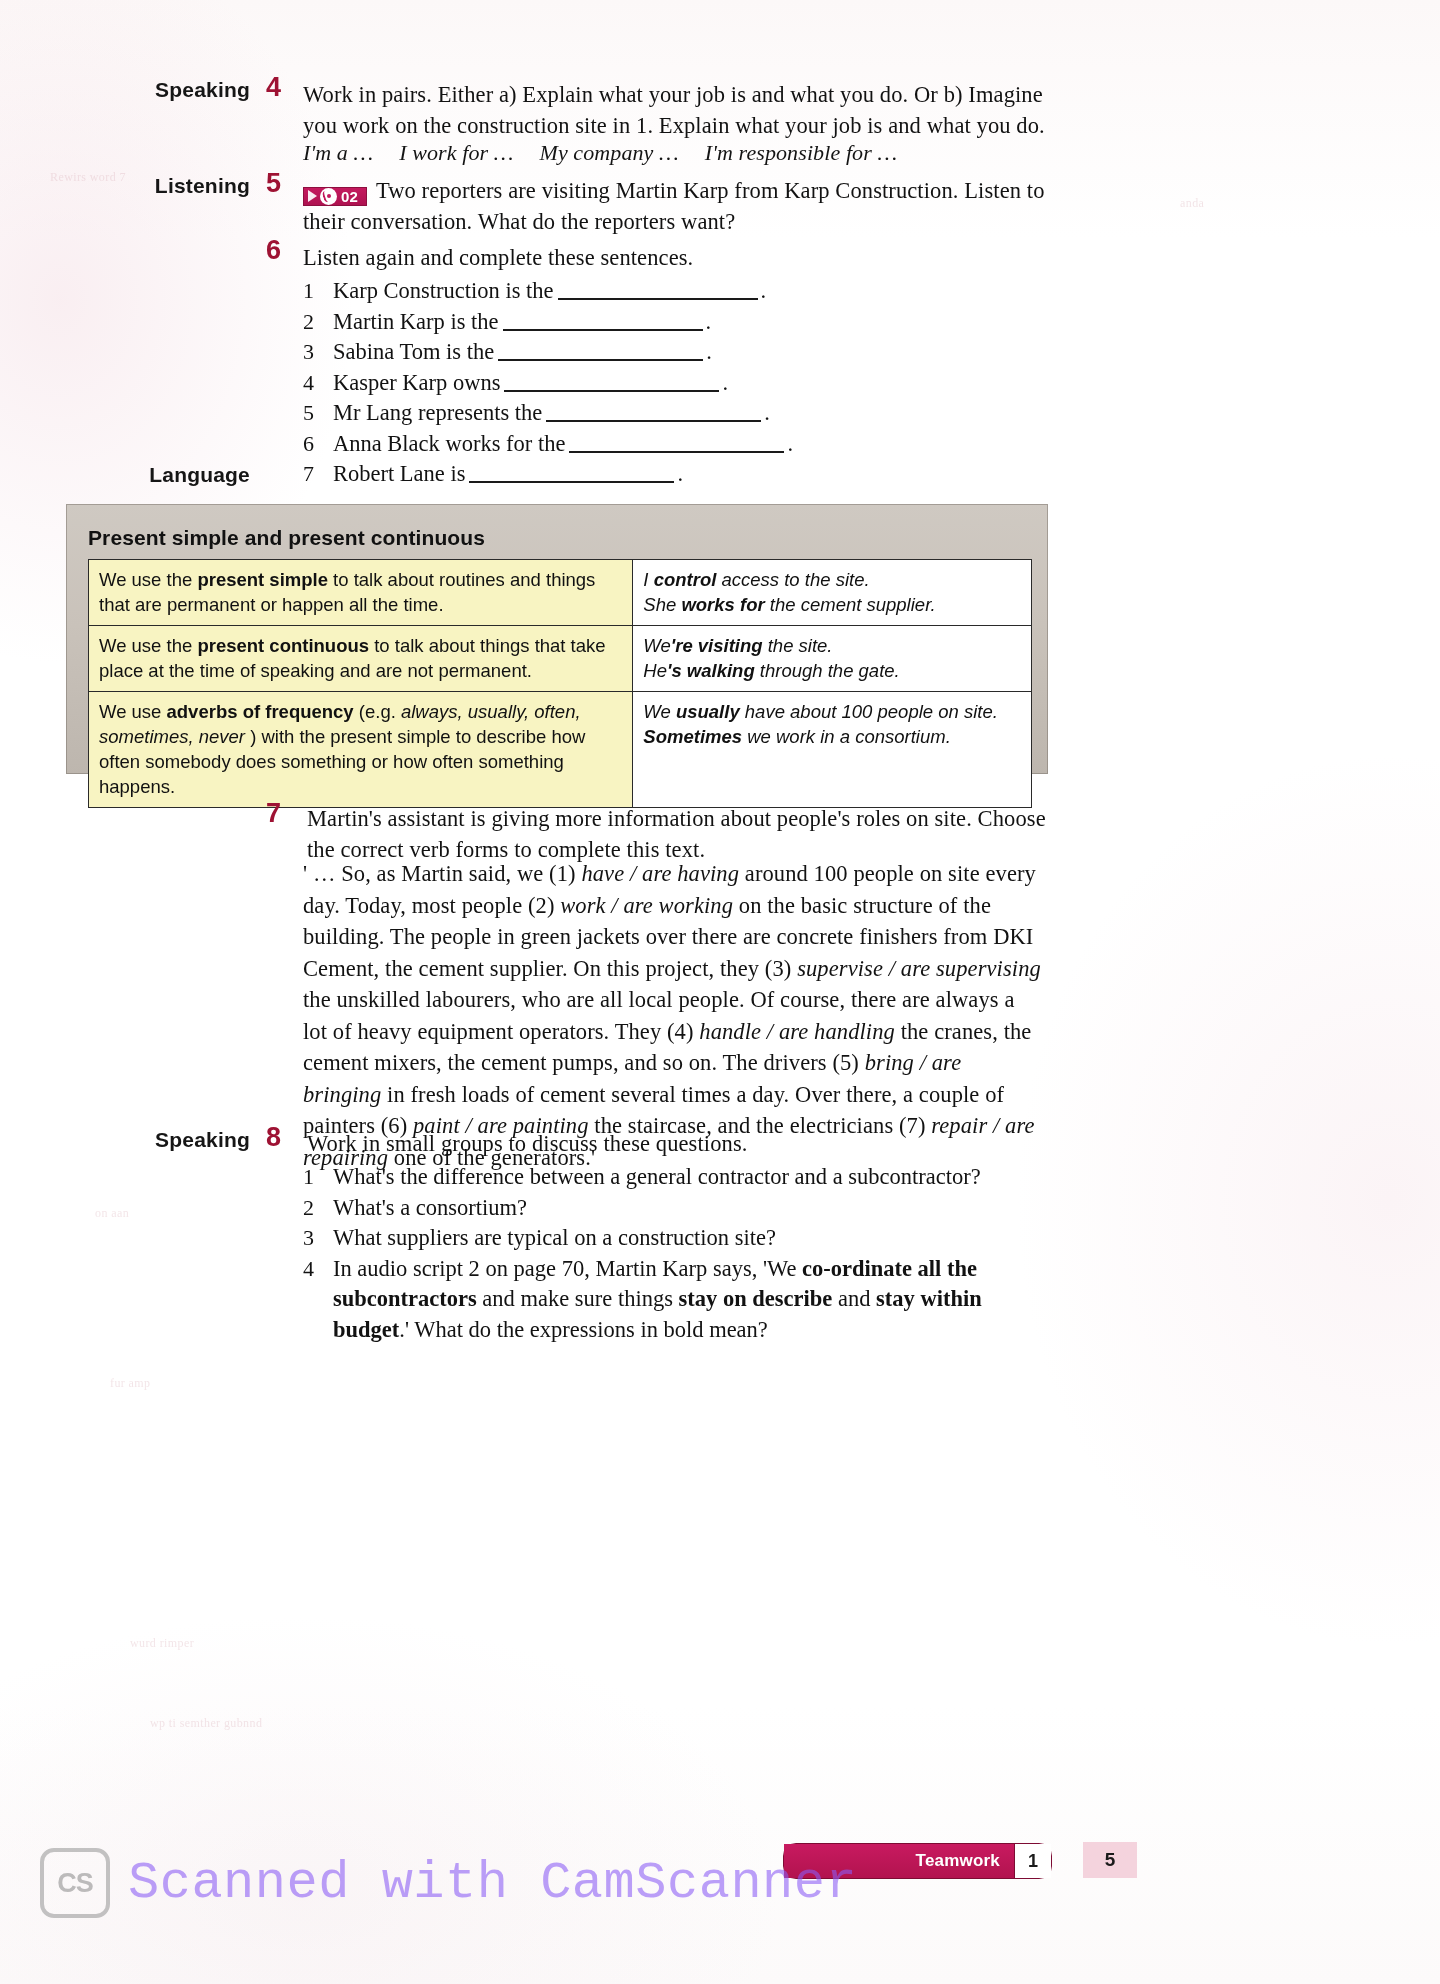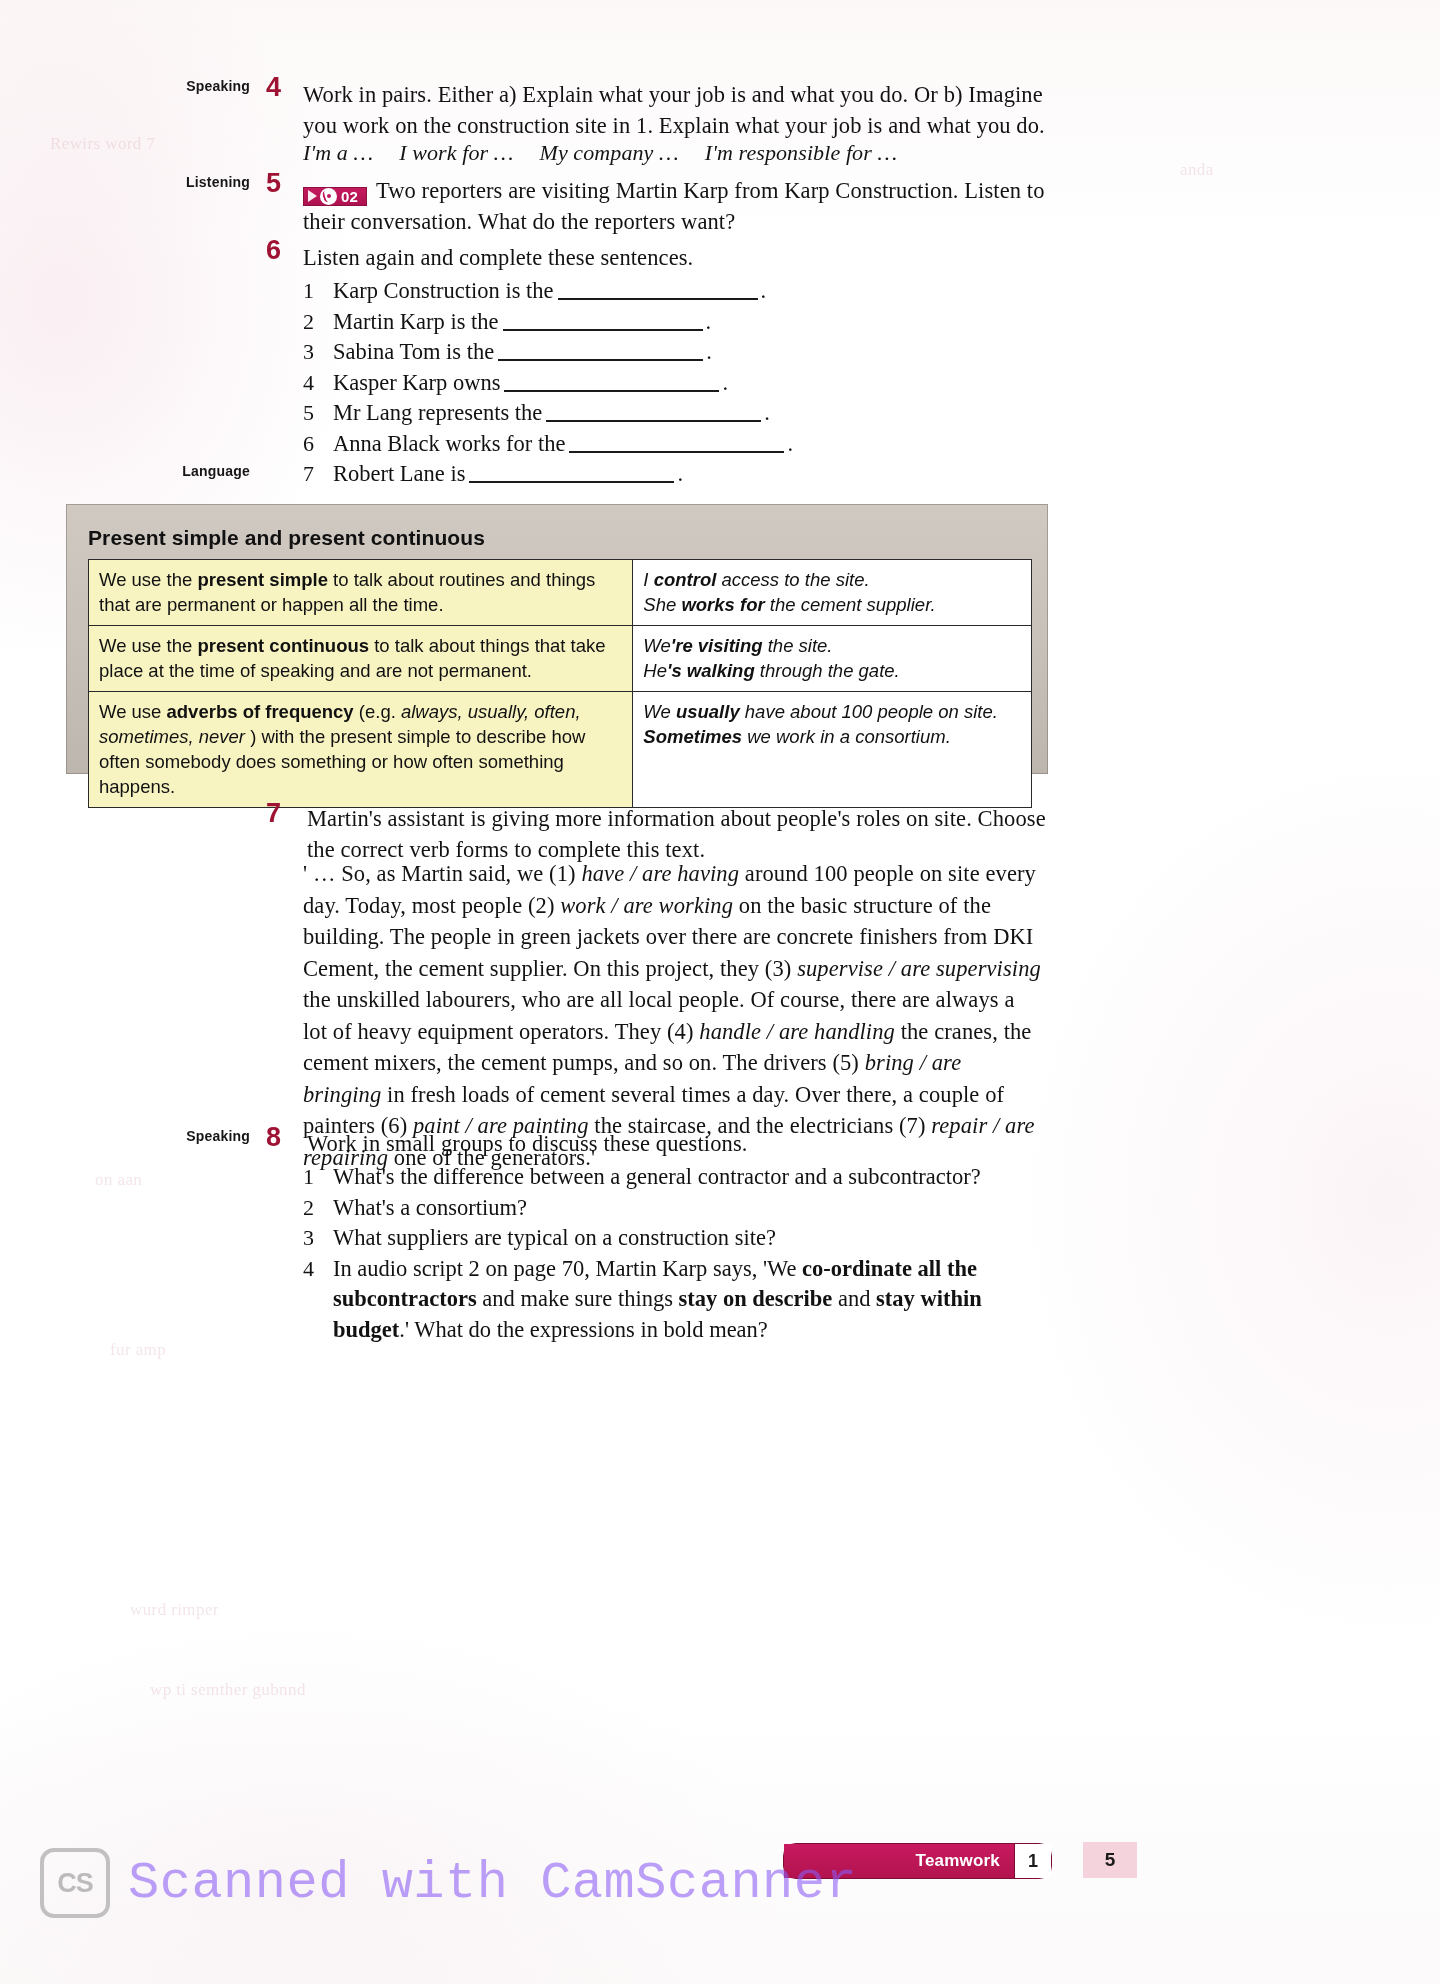--- a/index.html
+++ b/index.html
@@ -19,33 +19,34 @@
       radial-gradient(ellipse 520px 620px at 1390px 1200px, rgba(240,212,220,.26), rgba(255,255,255,0) 72%),
       radial-gradient(ellipse 640px 380px at 300px 1900px, rgba(244,232,236,.35), rgba(255,255,255,0) 75%),
       linear-gradient(180deg, rgba(252,248,248,1) 0%, rgba(255,255,255,1) 12%, rgba(255,255,255,1) 86%, rgba(252,250,250,1) 100%);
     pointer-events:none;
     z-index:0;
   }
   .ghost{
     position:absolute;
     color:rgba(214,170,180,.30);
     font-family:"Liberation Serif", serif;
-    font-size:17px;
+    font-size:12px;
     letter-spacing:.4px;
     pointer-events:none;
     z-index:0;
     white-space:nowrap;
+    margin-top:36px;
   }
 
   .page{position:absolute;inset:0;z-index:2;}
   .skill-label{
     position:absolute;
     font-family:"Liberation Sans", sans-serif;
     font-weight:bold;
-    font-size:14px;
+    font-size:21px;
     color:#161616;
     text-align:right;
     letter-spacing:.2px;
   }
   .ex-num{
     position:absolute;
     font-family:"Liberation Sans", sans-serif;
     font-weight:bold;
     font-size:27px;
     color:#9e1233;

